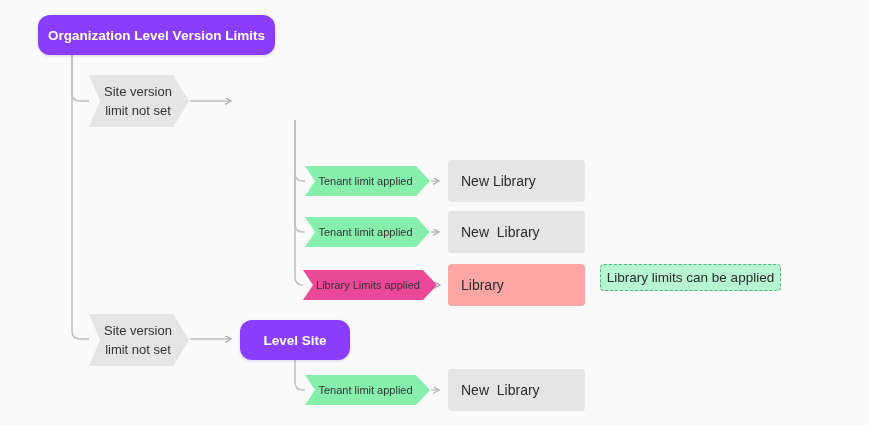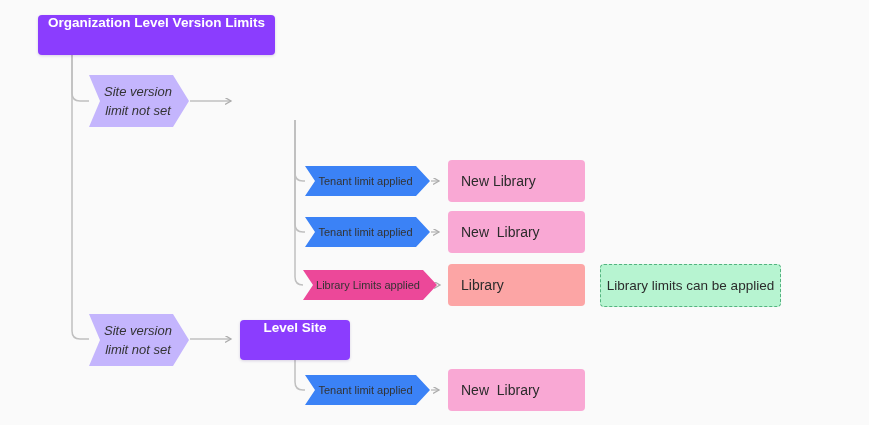--- a/index.html
+++ b/index.html
@@ -18,78 +18,77 @@
     pointer-events:none;
   }
 
   .node { position:absolute; box-sizing:border-box; }
 
   
   .purple-box {
     background:#8B3DFE;
     color:#FFFFFF;
     font-weight:bold;
-    border-radius:4px;
-    display:flex; align-items:flex-start; justify-content:center;
+    border-radius:12px;
+    display:flex; align-items:center; justify-content:center;
     box-shadow:0 1px 3px rgba(60,20,120,0.18);
   }
   .org-box   { left:38px;  top:15px;  width:237px; height:40px; font-size:13.5px; }
   .marketing { left:240px; top:80px;  width:110px; height:40px; font-size:13.5px; }
   .legal     { left:240px; top:320px; width:110px; height:40px; font-size:13.5px; }
 
   
   .cond {
     width:100px; height:52px;
-    background:#c4b5fd;
+    background:#e5e5e5;
     clip-path: polygon(0 0, 84px 0, 100% 50%, 84px 100%, 0 100%, 11px 50%);
     display:flex; flex-direction:column; align-items:center; justify-content:center;
     font-size:13px; line-height:19px; color:#333333;
     padding-left:8px; padding-right:10px;
     text-align:center;
-    font-style:italic;
   }
   .cond-marketing { left:89px; top:75px; }
   .cond-legal     { left:89px; top:314px; }
 
   
   .tag {
     height:30px;
     display:flex; align-items:center; justify-content:center;
     font-size:11px; color:#333333;
     clip-path: polygon(0 0, calc(100% - 14px) 0, 100% 50%, calc(100% - 14px) 100%, 0 100%, 10px 50%);
     padding-left:8px; padding-right:12px;
     white-space:pre;
   }
-  .tag-lavender { background:#3b82f6; }
+  .tag-lavender { background:#86efac; }
   .tag-green    { background:#ec4899; }
   .tag-1     { left:305px; top:166px; width:125px; }
   .tag-2     { left:305px; top:217px; width:125px; }
   .tag-3     { left:303px; top:270px; width:134px; }
   .tag-legal { left:305px; top:375px; width:125px; }
 
   
   .lib {
     width:137px; height:42px;
     border-radius:4px;
     display:flex; align-items:center;
     padding-left:13px;
     font-size:14px; color:#2B2B2B;
     white-space:pre;
   }
-  .lib-lavender { background:#f9a8d4; }
+  .lib-lavender { background:#e5e5e5; }
   .lib-green    { background:#fca5a5; }
   .lib-1     { left:448px; top:160px; }
   .lib-2     { left:448px; top:211px; }
   .lib-3     { left:448px; top:264px; }
   .lib-legal { left:448px; top:369px; }
 
   
   .note-box {
     left:600px; top:264px;
-    width:181px; height:43px;
+    width:181px; height:27px;
     background:#B7F4D1;
     border:1.5px dashed #54B37F;
     border-radius:4px;
     display:flex; align-items:center; justify-content:center;
     font-size:13.5px; color:#2B2B2B;
   }
 </style>
 </head>
 <body>
 

